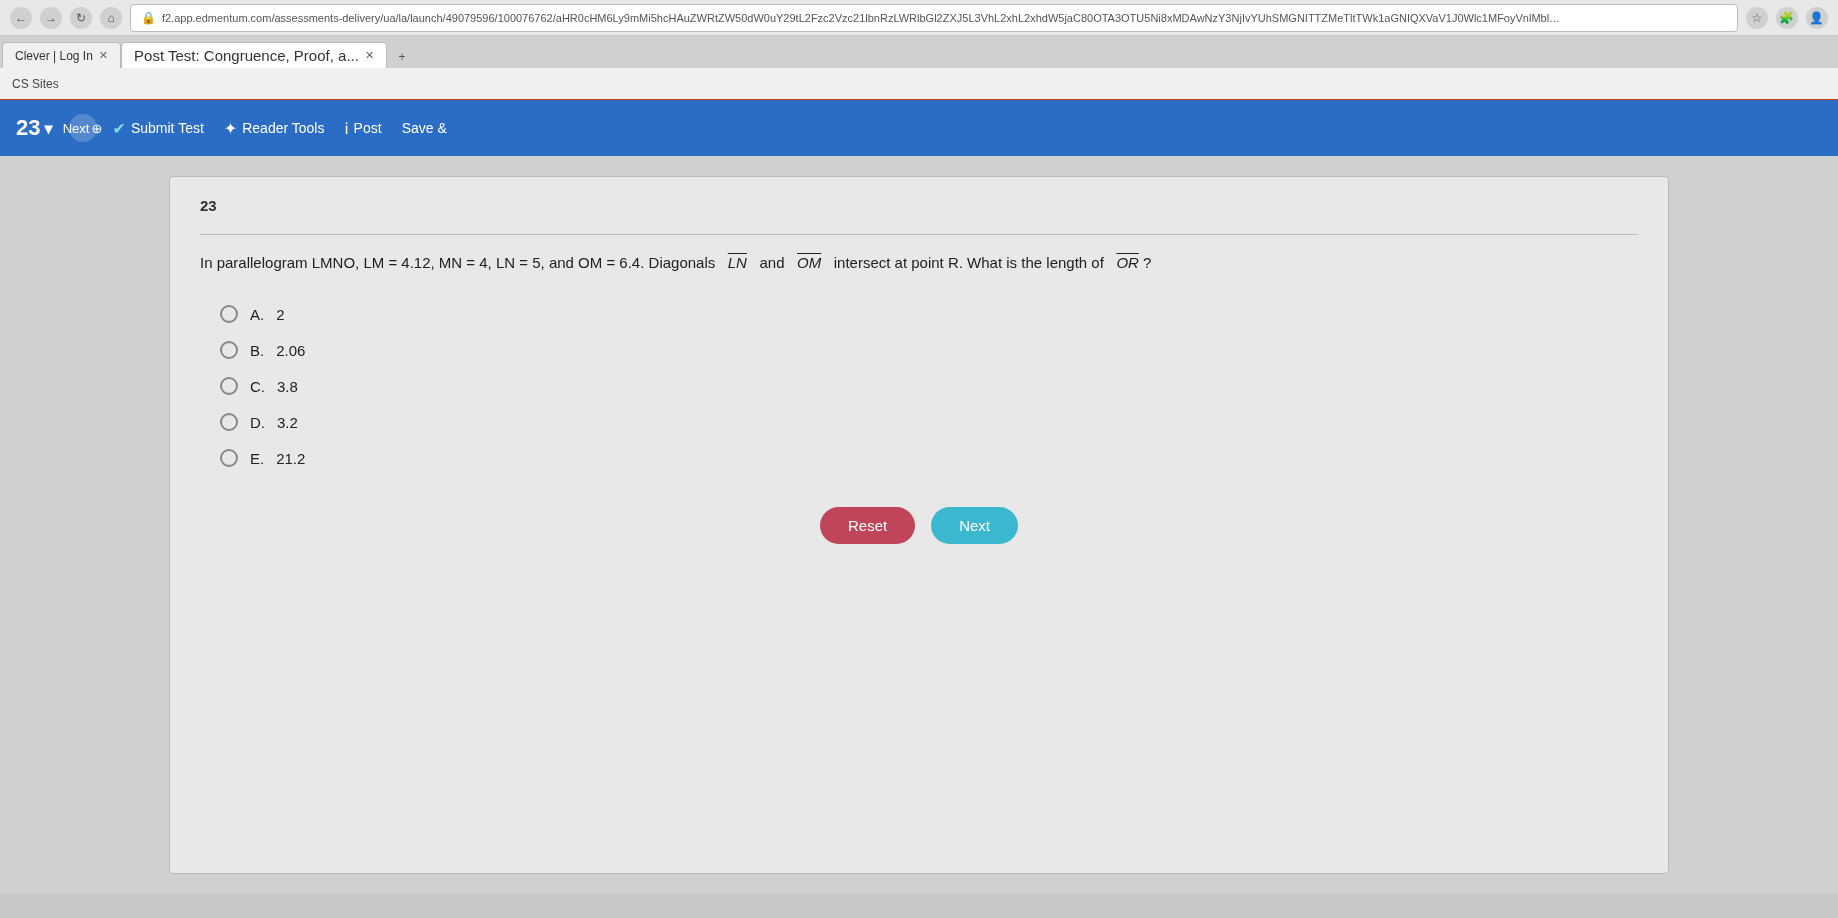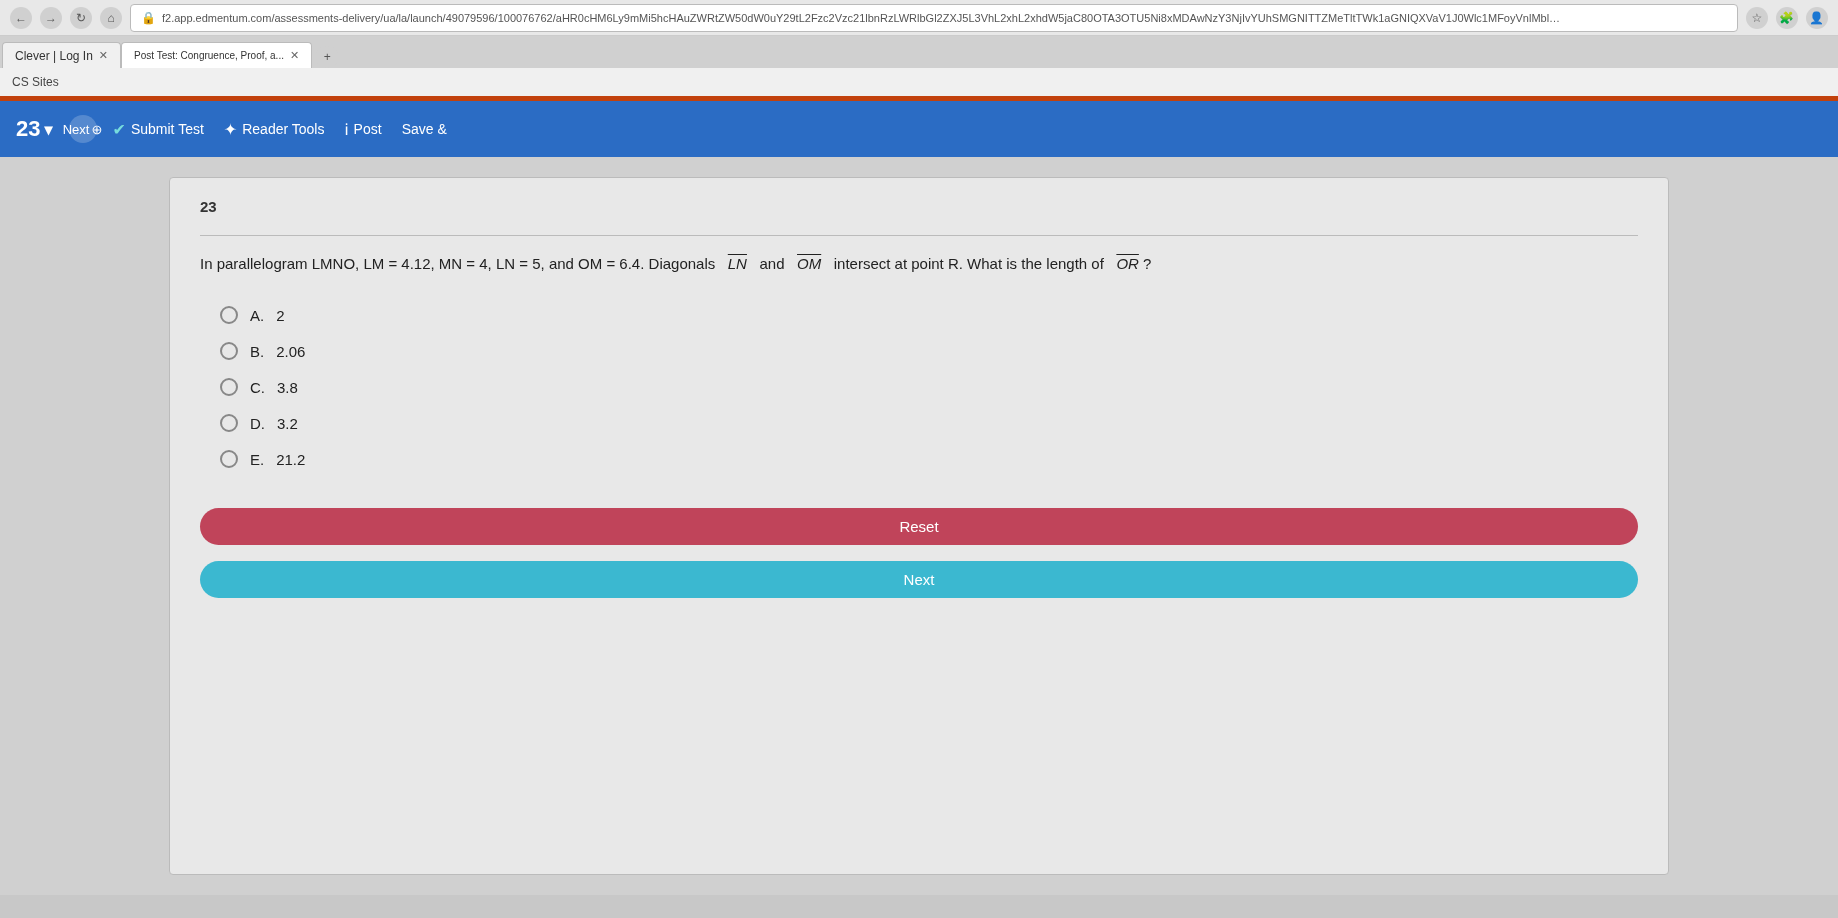--- a/index.html
+++ b/index.html
@@ -72,21 +72,21 @@
       color: #555;
     }
     .bookmarks-bar {
       background: #f0f0f0;
       height: 32px;
       display: flex;
       align-items: center;
       padding: 14px 12px;
       font-size: 12px;
       color: #444;
-      border-bottom: 5px solid #c2410c;
+      border-bottom: 1px solid #c2410c;
     }
 
     
     .app-header {
       background: #2b6cc4;
       height: 56px;
       display: flex;
       align-items: center;
       padding: 0 16px;
       gap: 16px;
@@ -192,21 +192,20 @@
       display: flex; align-items: center; justify-content: center;
       flex-shrink: 0;
     }
 
     
     .bottom-actions {
       display: flex;
       justify-content: center;
       gap: 16px;
       margin-top: 30px;
-      flex-direction: column;
     }
     .btn-reset {
       background: #c0445a;
       color: white;
       border: none;
       border-radius: 20px;
       padding: 10px 28px;
       font-size: 15px;
       cursor: pointer;
       font-weight: 500;
@@ -245,21 +244,21 @@
   <div class="nav-btn">🧩</div>
   <div class="nav-btn">👤</div>
 </div>
 
 <div class="tab-bar">
   <div class="tab">
     <span style="font-size:12px;">Clever | Log In</span>
     <span class="tab-close">✕</span>
   </div>
   <div class="tab active">
-    <span style="font-size:10px;">Post Test: Congruence, Proof, a...</span>
+    <span style="font-size:15px;">Post Test: Congruence, Proof, a...</span>
     <span class="tab-close">✕</span>
   </div>
   <div class="nav-btn" style="margin-left:4px;">+</div>
 </div>
 
 <div class="bookmarks-bar">
   <span>CS Sites</span>
 </div>
 
 <div class="app-header">

